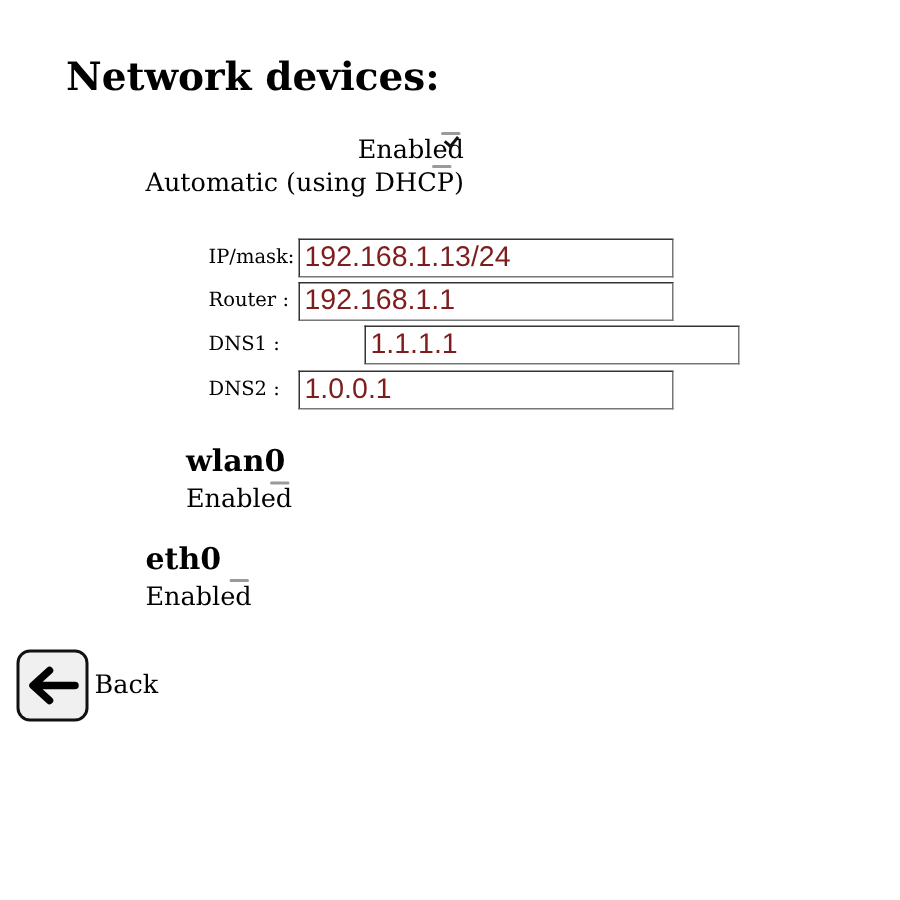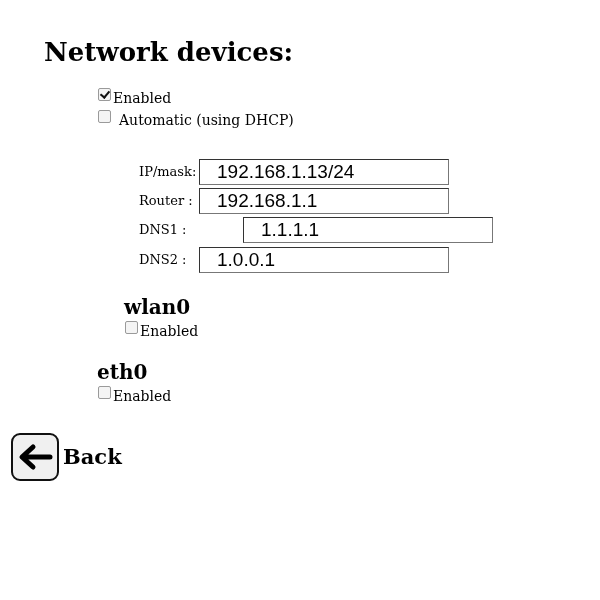--- a/index.html
+++ b/index.html
@@ -26,24 +26,25 @@
       left: 97px;
     }
     .device-name {
       margin: 0;
       font-size: 20px;
       font-weight: bold;
       line-height: 24px;
     }
     .check-row {
       display: flex;
-      align-items: flex-start;
-      font-size: 14px;
+      align-items: flex-end;
+      font-size: 17px;
       height: 20px;
       line-height: 20px;
+      flex-direction: column;
     }
     .cb {
       width: 13px;
       height: 13px;
       box-sizing: border-box;
       border: 1px solid #9a9a9a;
       border-radius: 2px;
       background: #f4f4f4;
       margin: 0 2px 0 1px;
       position: relative;
@@ -77,24 +78,24 @@
     }
     .field-input {
       box-sizing: border-box;
       width: 250px;
       height: 26px;
       border: 1px solid #555;
       border-top-color: #333;
       border-left-color: #333;
       border-right-color: #777;
       border-bottom-color: #777;
-      padding: 0 17px;
+      padding: 0 3px;
       font-family: "Liberation Sans", sans-serif;
       font-size: 19px;
-      color: #000000;
+      color: #7f1d1d;
       background: #fff;
       outline: none;
     }
     .back-button {
       position: absolute;
       left: 11px;
       top: 433px;
       width: 48px;
       height: 48px;
       box-sizing: border-box;
@@ -103,22 +104,22 @@
       background: #f0f0f0;
       display: flex;
       align-items: center;
       justify-content: center;
       cursor: pointer;
     }
     .back-label {
       position: absolute;
       left: 63px;
       top: 444px;
-      font-size: 21px;
-      font-weight: bold;
+      font-size: 17px;
+      font-weight: normal;
       line-height: 26px;
       cursor: pointer;
     }
   </style>
 </head>
 <body>
 
 <h1 class="page-title">Network devices:</h1>
 
 <div class="device" style="top:86px;">

